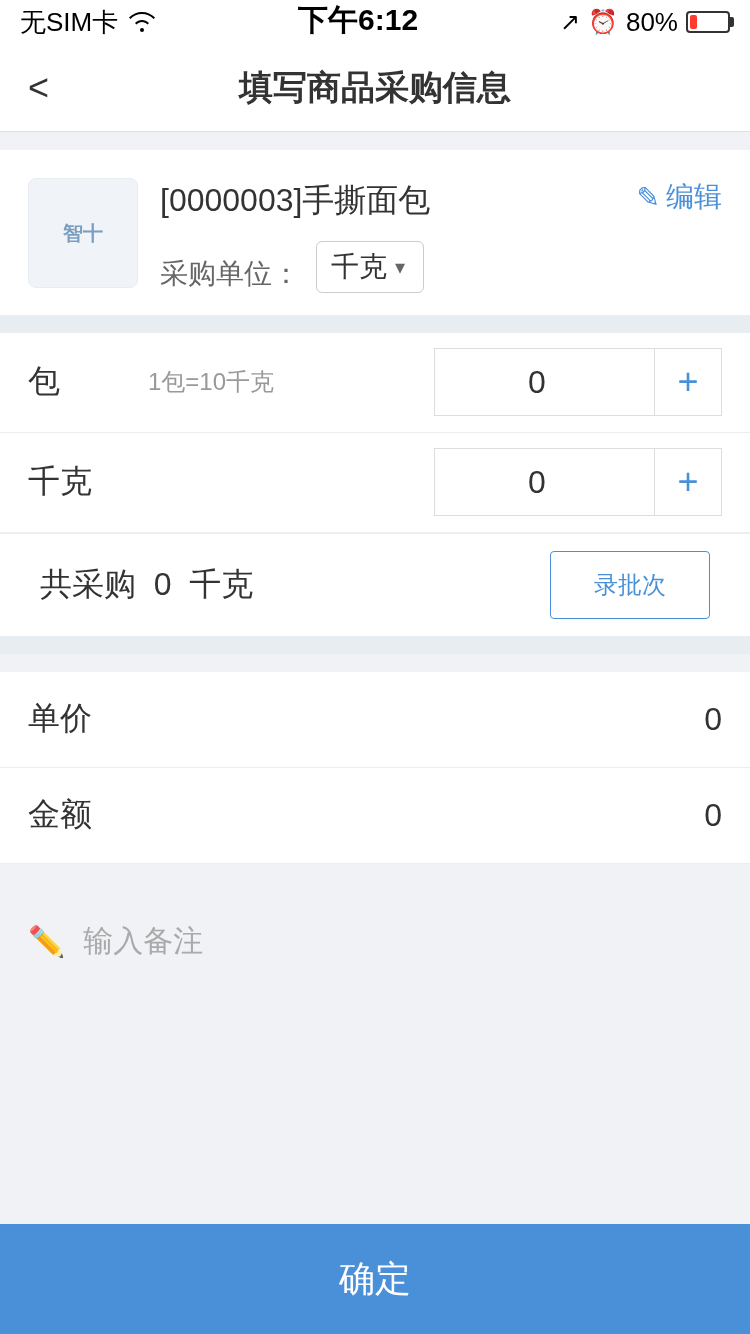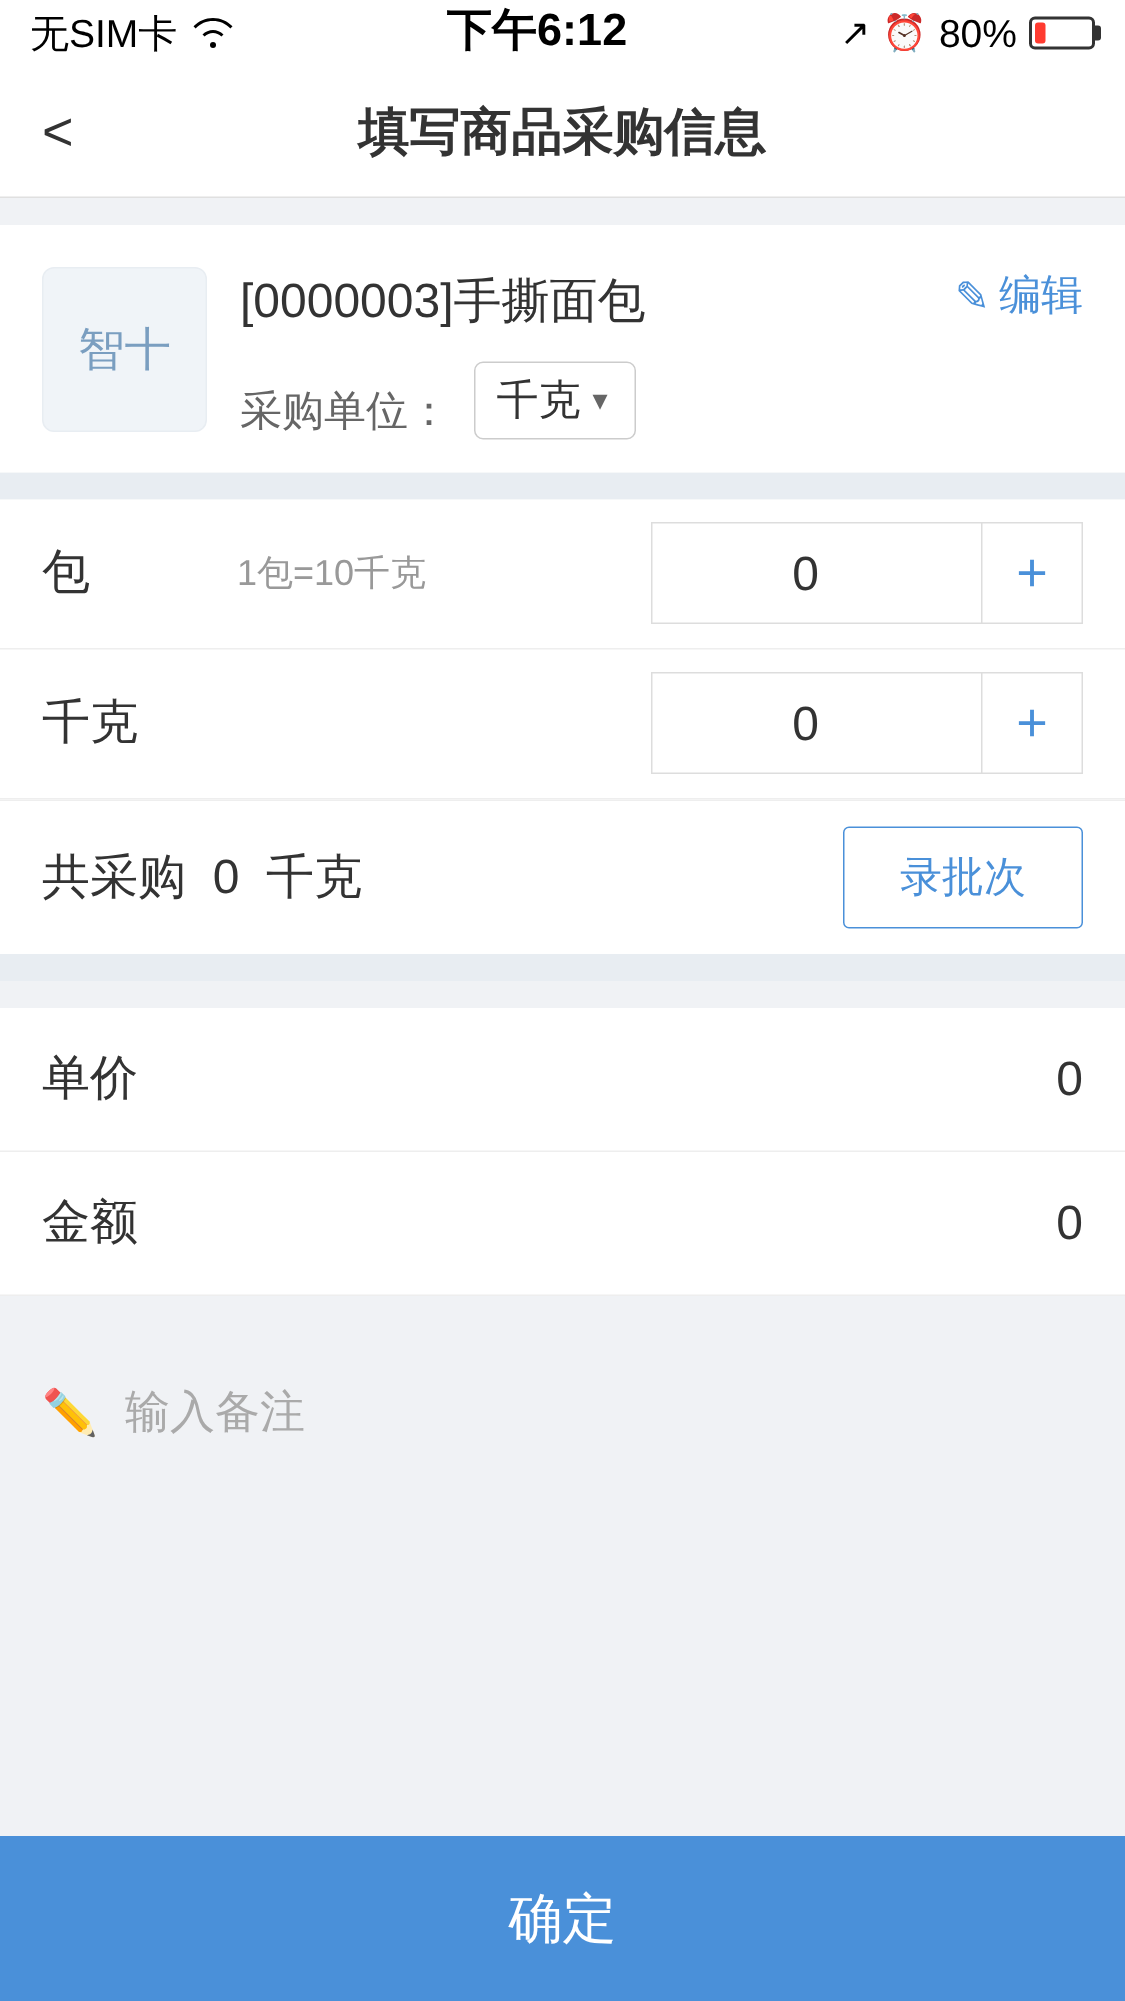--- a/index.html
+++ b/index.html
@@ -104,23 +104,23 @@
       height: 110px;
       background: #f0f4f8;
       border-radius: 8px;
       display: flex;
       align-items: center;
       justify-content: center;
       flex-shrink: 0;
       border: 1px solid #e8edf2;
     }
     .product-logo {
-      font-size: 31px;
+      font-size: 20px;
       color: #7a9ec0;
-      font-weight: normal;
+      font-weight: bold;
       text-align: right;
       line-height: 1.2;
     }
     .product-info {
       flex: 1;
     }
     .product-name {
       font-size: 32px;
       color: #333;
       margin-bottom: 18px;
@@ -203,21 +203,20 @@
       border-bottom: 1px solid #eee;
     }
     .input-row-label {
       font-size: 32px;
       color: #333;
       min-width: 120px;
     }
     .input-row-sublabel {
       font-size: 24px;
       color: #999;
-      margin-left: 10px;
     }
     .input-row-right {
       margin-left: auto;
       display: flex;
       align-items: center;
       gap: 0;
     }
     .quantity-input {
       width: 220px;
       height: 68px;
@@ -241,38 +240,38 @@
       justify-content: center;
       cursor: pointer;
     }
 
     
     .summary-row {
       background: #fff;
       height: 103px;
       display: flex;
       align-items: center;
-      padding: 0 28px;
+      padding: 0 40px;
       border-top: 1px solid #eee;
     }
     .summary-text {
       font-size: 32px;
       color: #333;
     }
     .summary-text span {
       color: #333;
     }
     .batch-btn {
       margin-left: auto;
       width: 160px;
       height: 68px;
       border: 1px solid #4a90d9;
       background: #fff;
       color: #4a90d9;
-      font-size: 28px;
+      font-size: 24px;
       display: flex;
       align-items: center;
       justify-content: center;
       border-radius: 4px;
       cursor: pointer;
     }
 
     
     .price-section {
       background: #fff;

